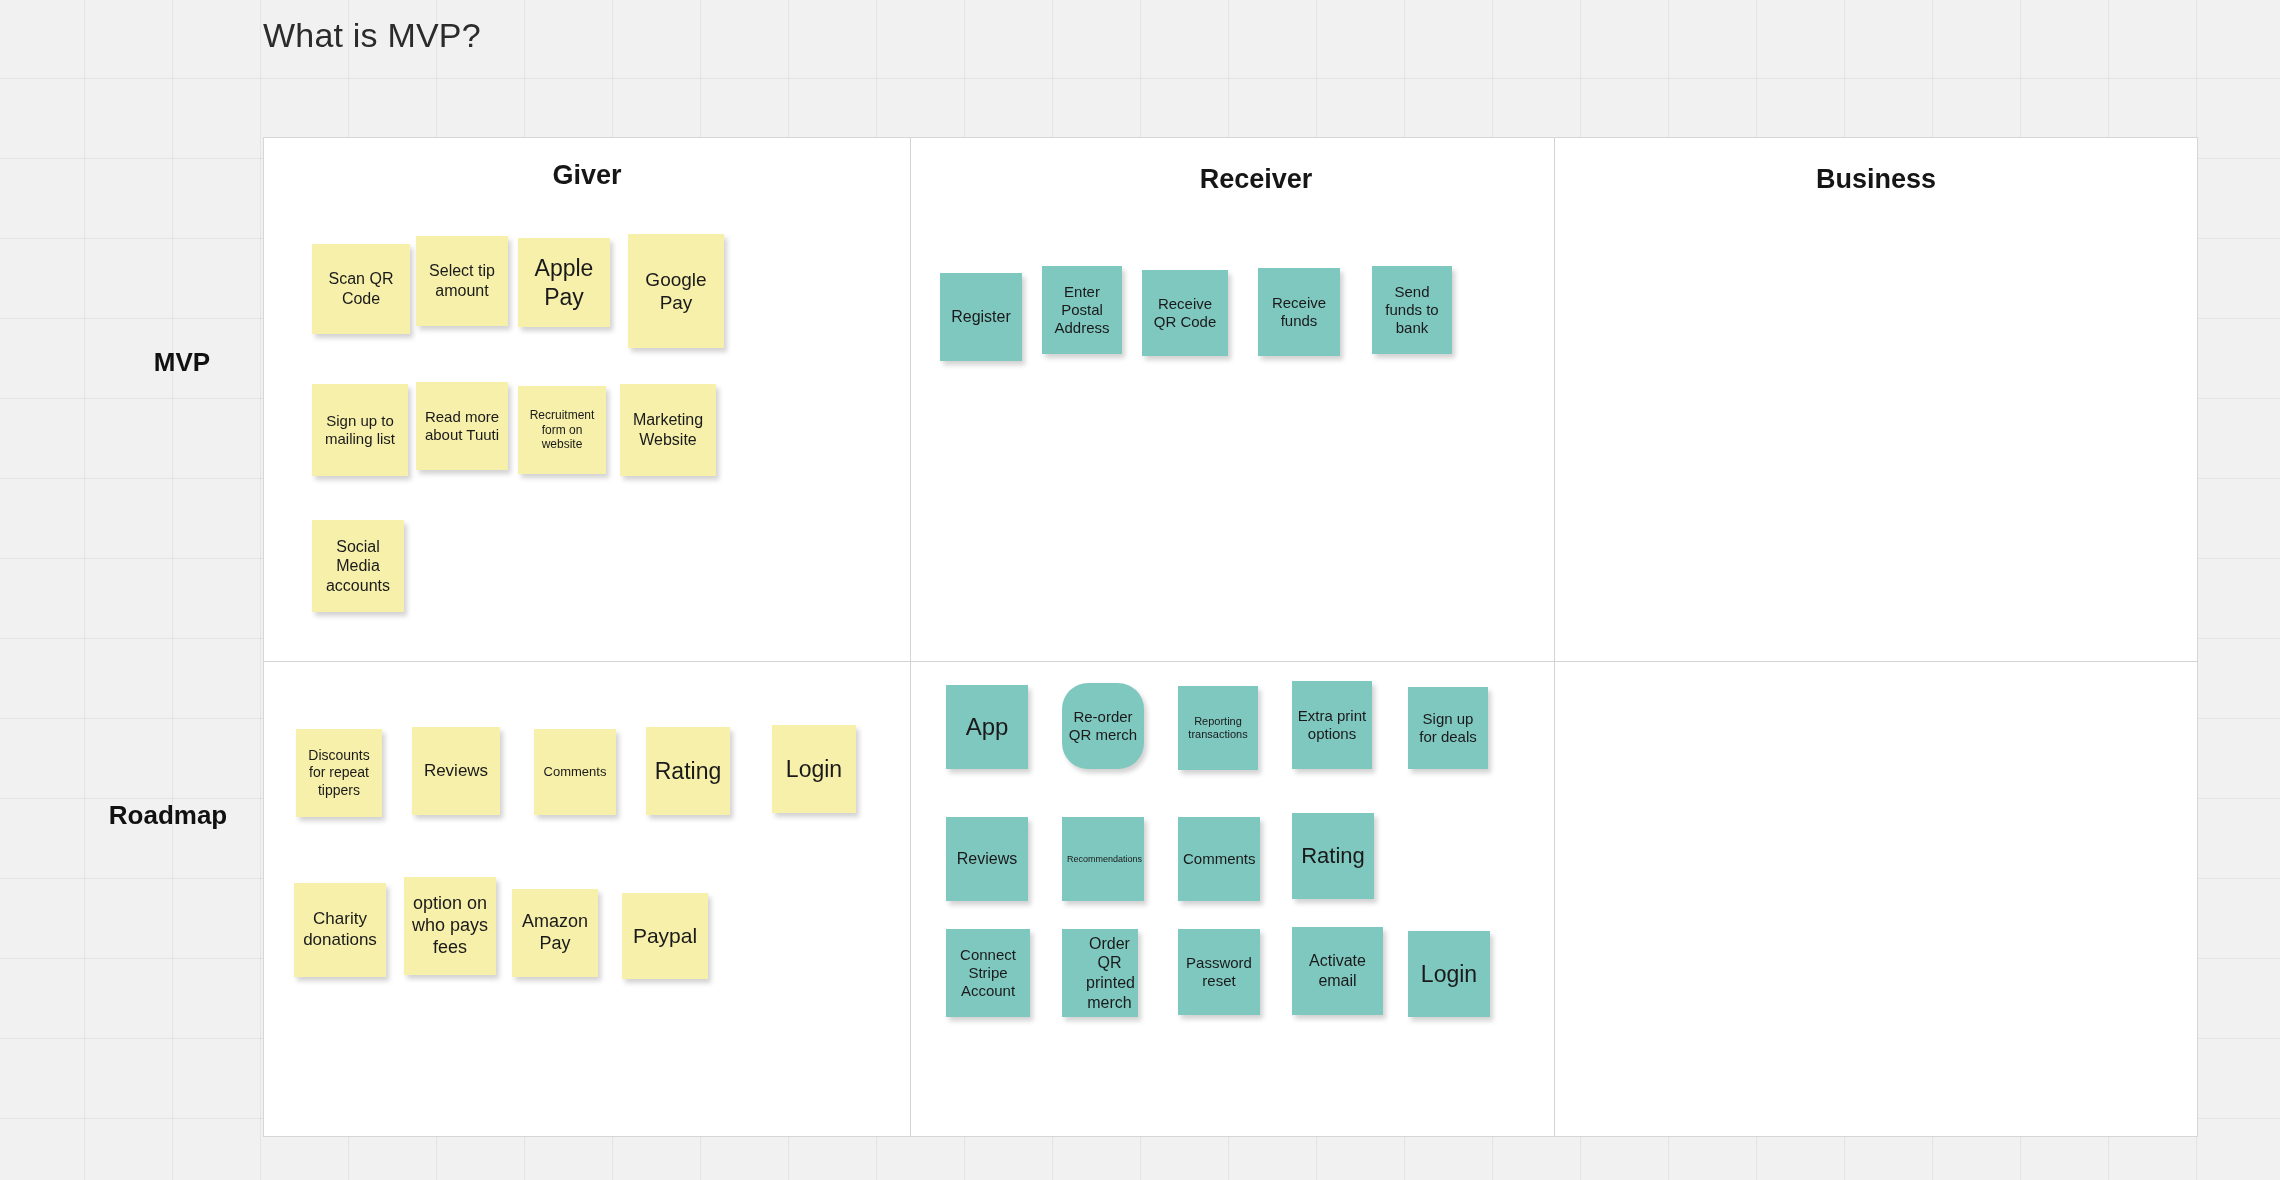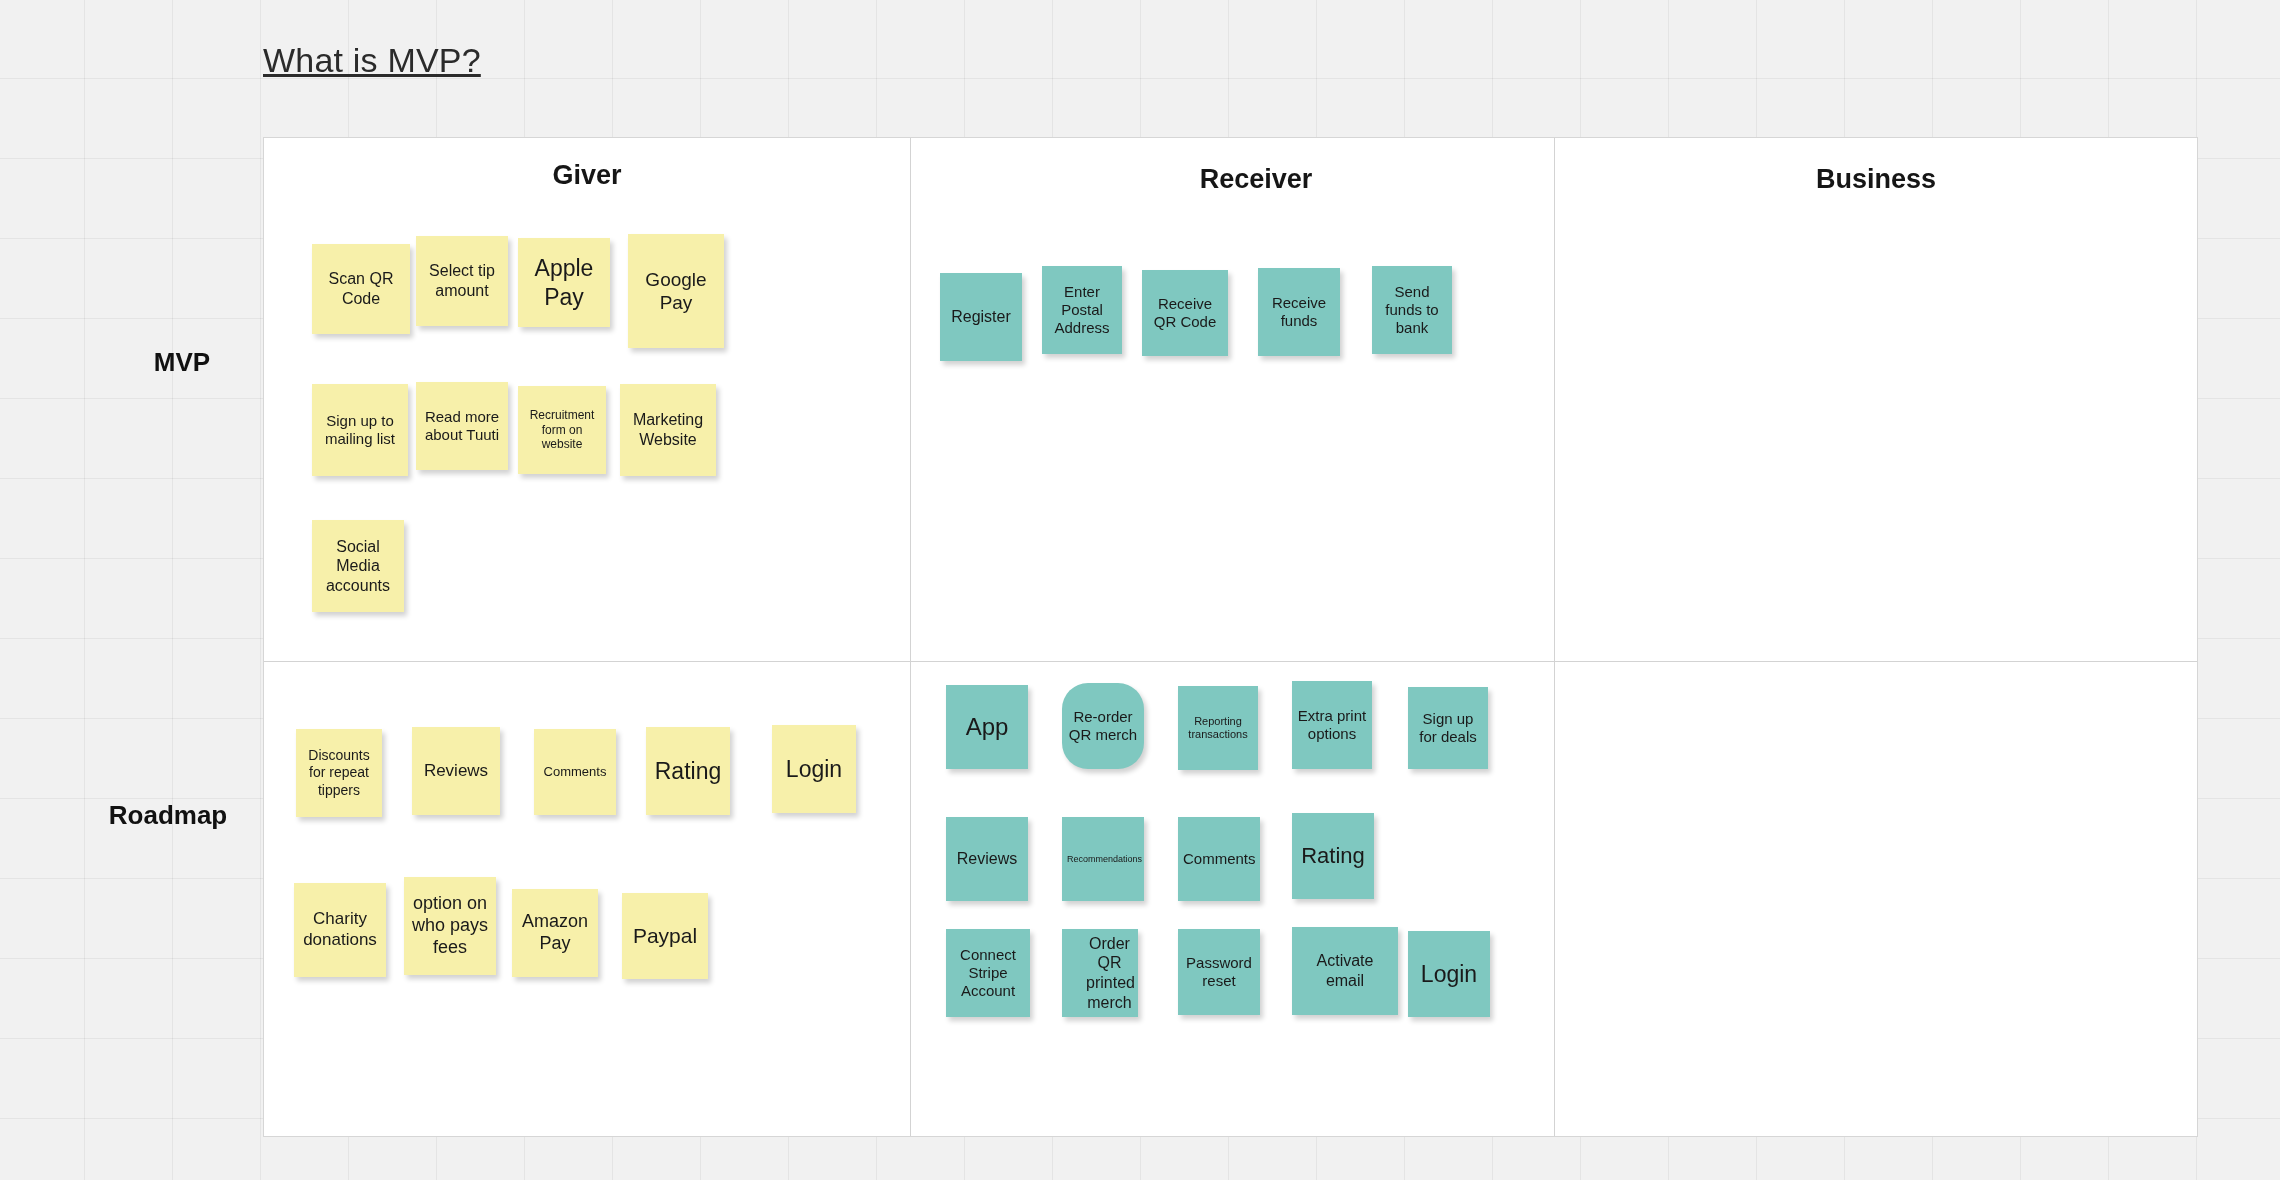--- a/index.html
+++ b/index.html
@@ -16,24 +16,23 @@
     background-image:
       linear-gradient(to right, rgba(0,0,0,0.055) 1px, transparent 1px),
       linear-gradient(to bottom, rgba(0,0,0,0.055) 1px, transparent 1px);
     background-size:88px 80px;
     background-position:-4px -2px;
     pointer-events:none;
   }
   #board{position:absolute;inset:0;}
 
   .page-title{
-    position:absolute;left:263px;top:41px;
+    position:absolute;left:263px;top:16px;
     font-size:34px;font-weight:400;color:#2b2b2b;
     letter-spacing:.2px;
-    text-decoration:underline;
   }
 
   .row-label{
     position:absolute;
     font-size:26px;font-weight:bold;color:#111;
     text-align:center;
   }
   #label-mvp{left:32px;top:347px;width:300px;}
   #label-roadmap{left:18px;top:800px;width:300px;text-align:center;}
 
@@ -196,21 +195,21 @@
         </div>
         <div class="note teal" style="left: 36px; top: 268px; width: 84px; height: 88px; font-size: 15px;">
           <span>Connect Stripe Account</span>
         </div>
         <div class="note teal" style="left: 152px; top: 268px; width: 76px; height: 88px; font-size: 16px; padding-left: 24px;">
           <span>Order QR printed merch</span>
         </div>
         <div class="note teal" style="left: 268px; top: 268px; width: 82px; height: 86px; font-size: 15px;">
           <span>Password reset</span>
         </div>
-        <div class="note teal" style="left: 382px; top: 266px; width: 106px; height: 88px; font-size: 16px;">
+        <div class="note teal" style="left: 382px; top: 266px; width: 91px; height: 88px; font-size: 16px;">
           <span>Activate email</span>
         </div>
         <div class="note teal" style="left: 498px; top: 270px; width: 82px; height: 86px; font-size: 23px;">
           <span>Login</span>
         </div>
       </div>
     <div class="cell" id="cell-roadmap-business" style="position:absolute;left:1290px;top:523px;width:644px;height:476px;"></div>
   </div>
 
 </div>

